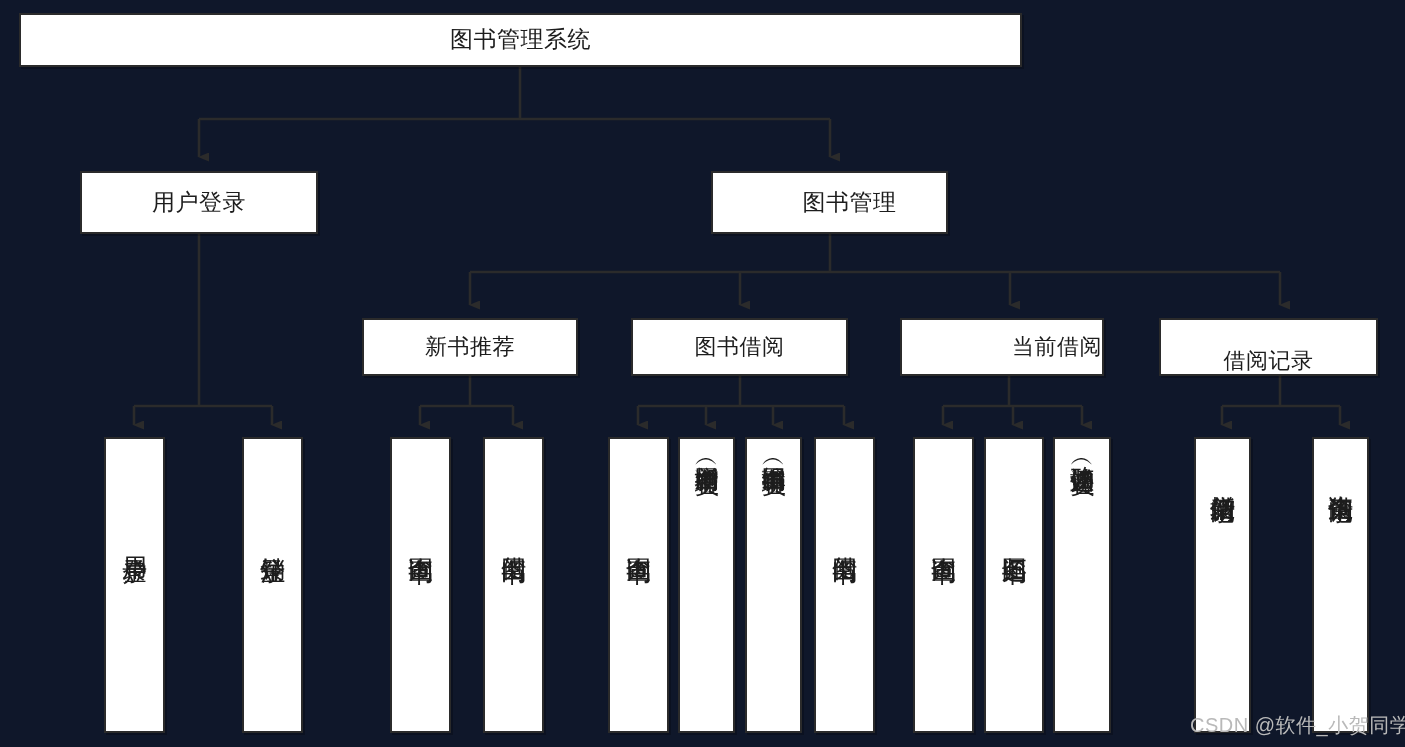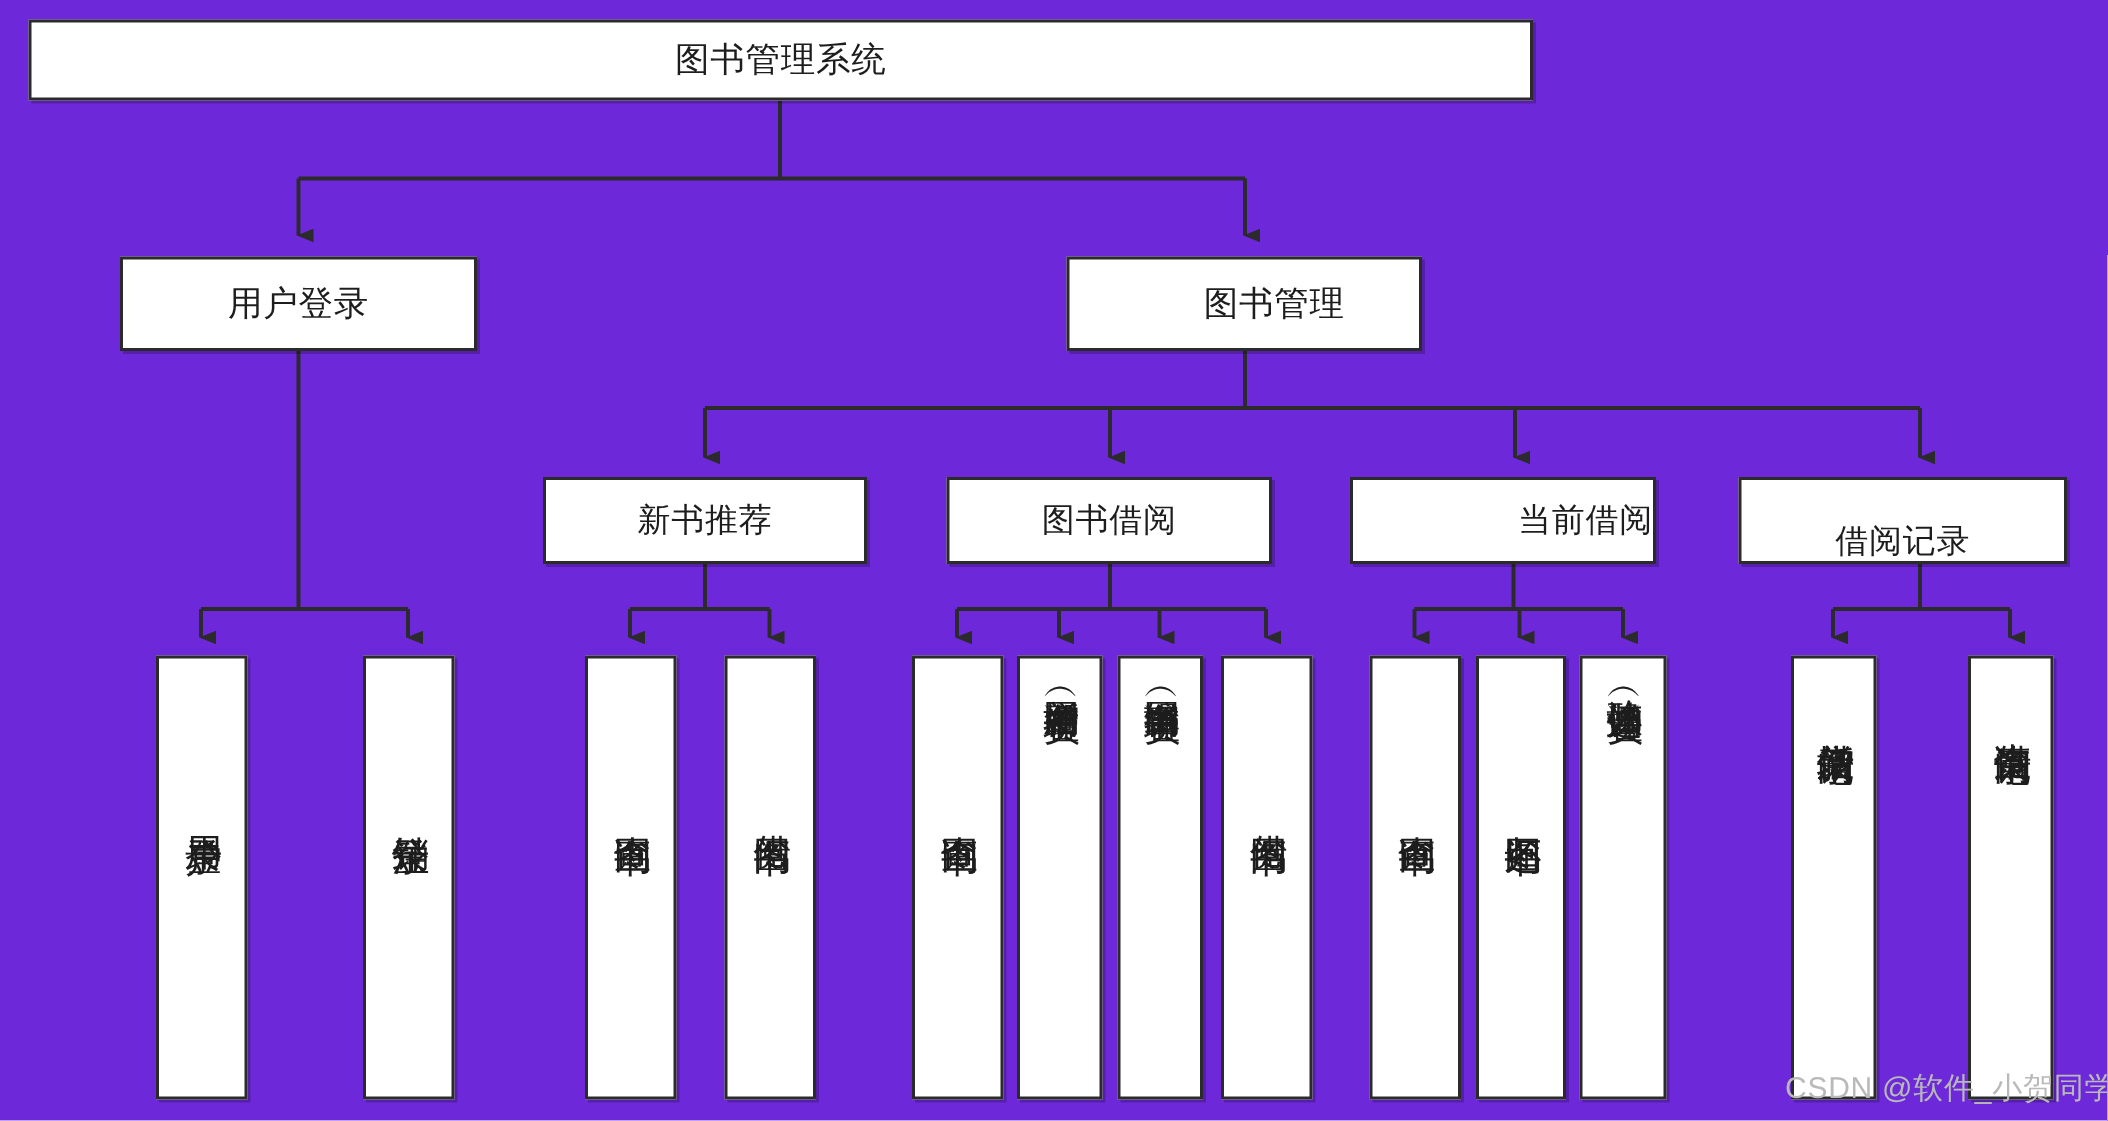--- a/index.html
+++ b/index.html
@@ -4,21 +4,21 @@
 <style>
   html,body{margin:0;padding:0;background:#ffffff;}
   body{
     font-family:"Liberation Sans","DejaVu Sans",sans-serif;
     -webkit-font-smoothing:antialiased;
   }
   #canvas{
     position:relative;
     width:1405px;
     height:747px;
-    background:#6d28d9;
+    background:#0f172a;
     overflow:hidden;
   }
   svg#wires{
     position:absolute;
     left:0;top:0;
     width:1405px;height:747px;
     pointer-events:none;
   }
   .node{
     position:absolute;

